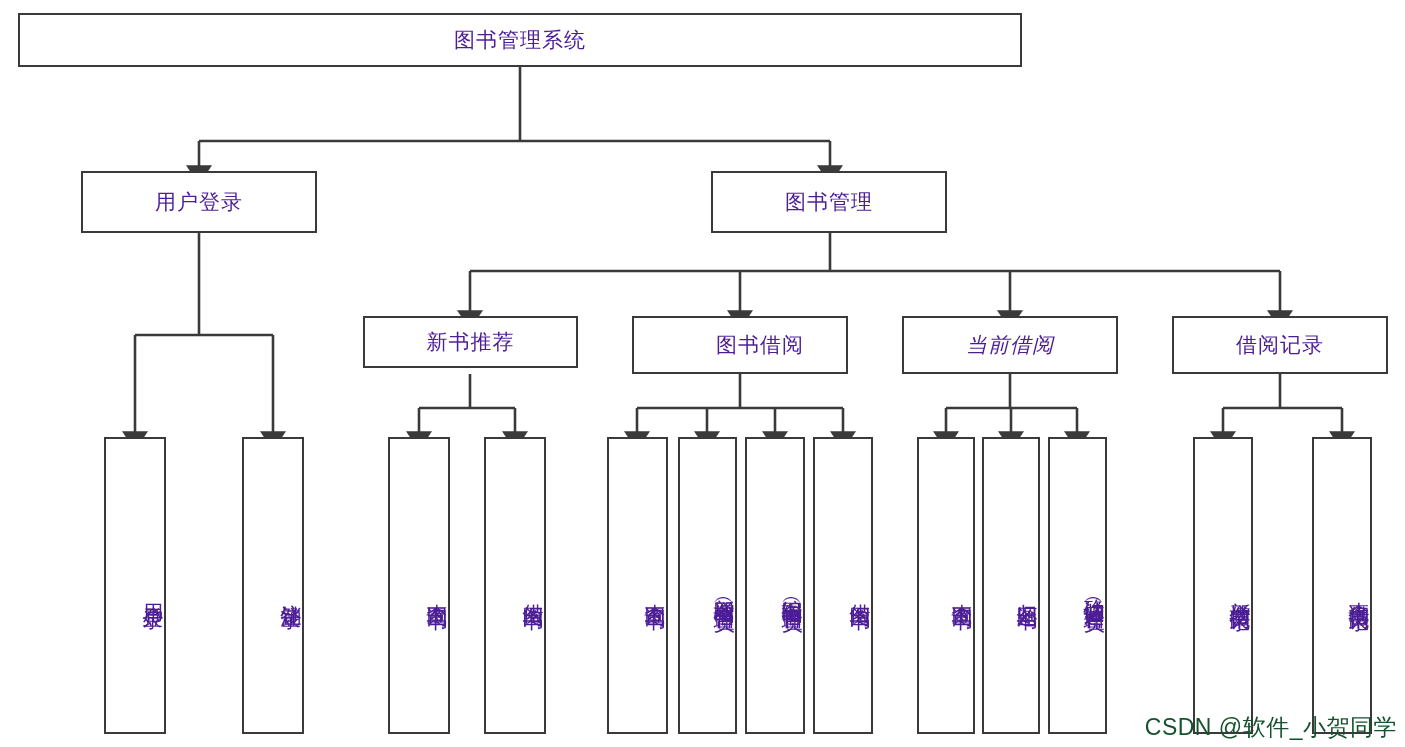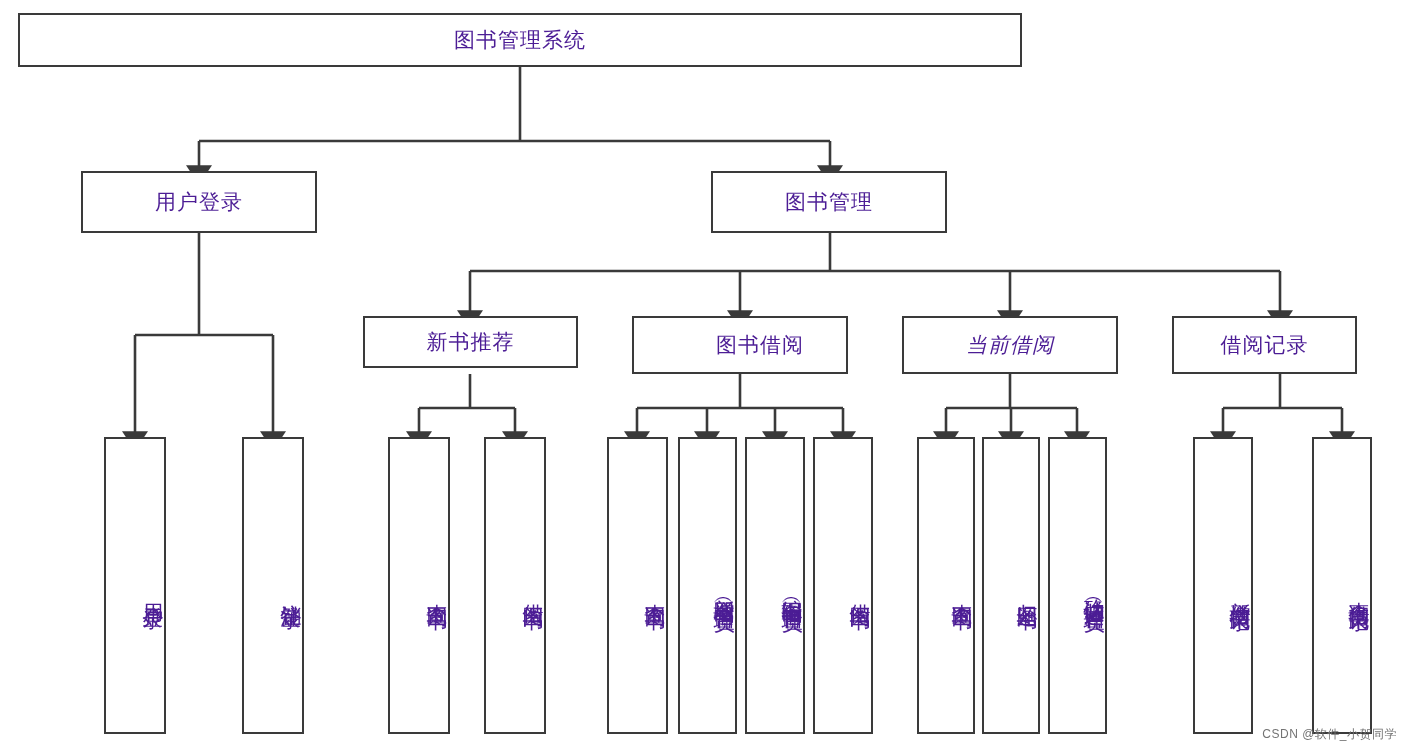--- a/index.html
+++ b/index.html
@@ -49,22 +49,22 @@
   }
   .node.vert > span {
     writing-mode: vertical-rl;
     text-orientation: upright;
     line-height: 1.02;
   }
   .watermark {
     position: absolute;
     right: 8px;
     bottom: 4px;
-    font-size: 12px;
-    color: #737373;
+    font-size: 23px;
+    color: #14532d;
     letter-spacing: 0.5px;
     white-space: nowrap;
   }
 </style>
 </head>
 <body>
 
 <div id="canvas">
 
   <svg id="wires" viewBox="0 0 1405 747" width="1405" height="747" xmlns="http://www.w3.org/2000/svg">
@@ -130,21 +130,21 @@
 
   <div class="node horiz" style="left:363px;top:316px;width:215px;height:52px;">
     <span>新书推荐</span>
   </div>
   <div class="node horiz" style="left:632px;top:316px;width:216px;height:58px;padding-left:40px;">
     <span>图书借阅</span>
   </div>
   <div class="node horiz" style="left:902px;top:316px;width:216px;height:58px;font-style:italic;">
     <span>当前借阅</span>
   </div>
-  <div class="node horiz" style="left:1172px;top:316px;width:185px;height:58px;">
+  <div class="node horiz" style="left:1172px;top:316px;width:216px;height:58px;">
     <span>借阅记录</span>
   </div>
 
   <div class="node vert" style="left:104px;top:437px;width:62px;height:297px;">
     <span>用户登录</span>
   </div>
   <div class="node vert" style="left:242px;top:437px;width:62px;height:297px;">
     <span>注销登录</span>
   </div>
 

